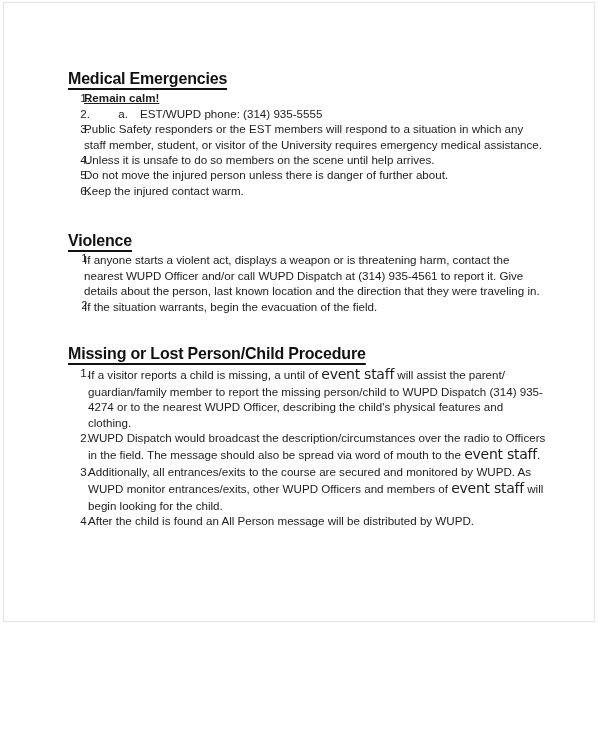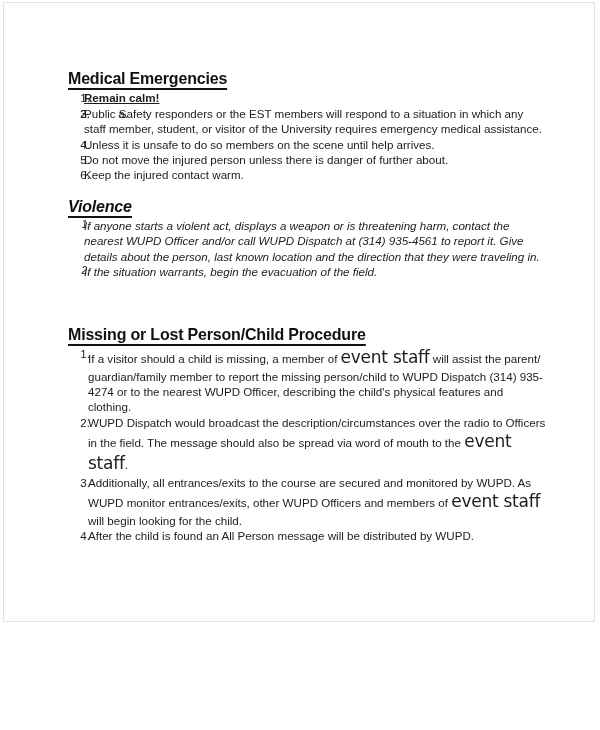--- a/index.html
+++ b/index.html
@@ -47,22 +47,22 @@
     display: inline-block;
     border-bottom: 2px solid #111111;
     padding-bottom: 1px;
     margin: 0;
     transform: scaleX(0.97);
     transform-origin: left center;
     white-space: nowrap;
   }
   .section-block { margin: 0; }
   .sec-medical  { margin-top: 0px; }
-  .sec-violence { margin-top: 14px; font-style: italic; }
-  .sec-missing  { margin-top: 45px; }
+  .sec-violence { margin-top: 33px; }
+  .sec-missing  { margin-top: 30px; }
 
   
   ol.proc {
     list-style: none;
     margin: 0;
     padding: 0;
     font-size: 11.6px;
     line-height: 1.325;
     color: #1c1c1c;
   }
@@ -122,21 +122,21 @@
 
   
   .bold-underline {
     font-weight: bold;
     text-decoration: underline;
     text-underline-offset: 1px;
   }
   
   .alt-face {
     font-family: "DejaVu Sans", sans-serif;
-    font-size: 17px;
+    font-size: 14px;
     letter-spacing: -0.25px;
   }
 </style>
 </head>
 <body>
 
 <div id="page">
   <div id="content">
 
     <div class="section-block sec-medical">
@@ -146,20 +146,21 @@
         <li>
           <span class="num">1.</span>
           <span class="txt bold-underline">Remain calm!</span>
         </li>
 
         <li>
           <span class="num">2.</span>
           <ol class="sub">
             <li>
               <span class="num">a.</span>
+              <span class="txt">EST/WUPD phone: (314) 935-5555</span>
             </li>
           </ol>
         </li>
 
         <li>
           <span class="num">3.</span>
           <span class="txt">Public Safety responders or the EST members will respond to a situation in which any staff member, student, or visitor of the University requires emergency medical assistance.</span>
         </li>
 
         <li>
@@ -193,21 +194,21 @@
         </li>
       </ol>
     </div>
 
     <div class="section-block sec-missing">
       <h1 class="section-heading">Missing or Lost Person/Child Procedure</h1>
 
       <ol class="proc list-missing">
         <li>
           <span class="num">1.</span>
-          <span class="txt"><span>If a visitor should a child is missing, a member of </span><span class="alt-face">event staff</span><span> will assist the parent/ guardian/family member to report the missing person/child to WUPD Dispatch (314) 935-4274 or to the nearest WUPD Officer, describing the child's physical features and clothing.</span></span>
+          <span class="txt"><span>If a visitor reports a child is missing, a until of </span><span class="alt-face">event staff</span><span> will assist the parent/ guardian/family member to report the missing person/child to WUPD Dispatch (314) 935-4274 or to the nearest WUPD Officer, describing the child's physical features and clothing.</span></span>
         </li>
 
         <li>
           <span class="num">2.</span>
           <span class="txt"><span>WUPD Dispatch would broadcast the description/circumstances over the radio to Officers in the field.  The message should also be spread via word of mouth to the </span><span class="alt-face">event staff</span><span>.</span></span>
         </li>
 
         <li>
           <span class="num">3.</span>
           <span class="txt"><span>Additionally, all entrances/exits to the course are secured and monitored by WUPD.  As WUPD monitor entrances/exits, other WUPD Officers and members of </span><span class="alt-face">event staff</span><span> will begin looking for the child.</span></span>

